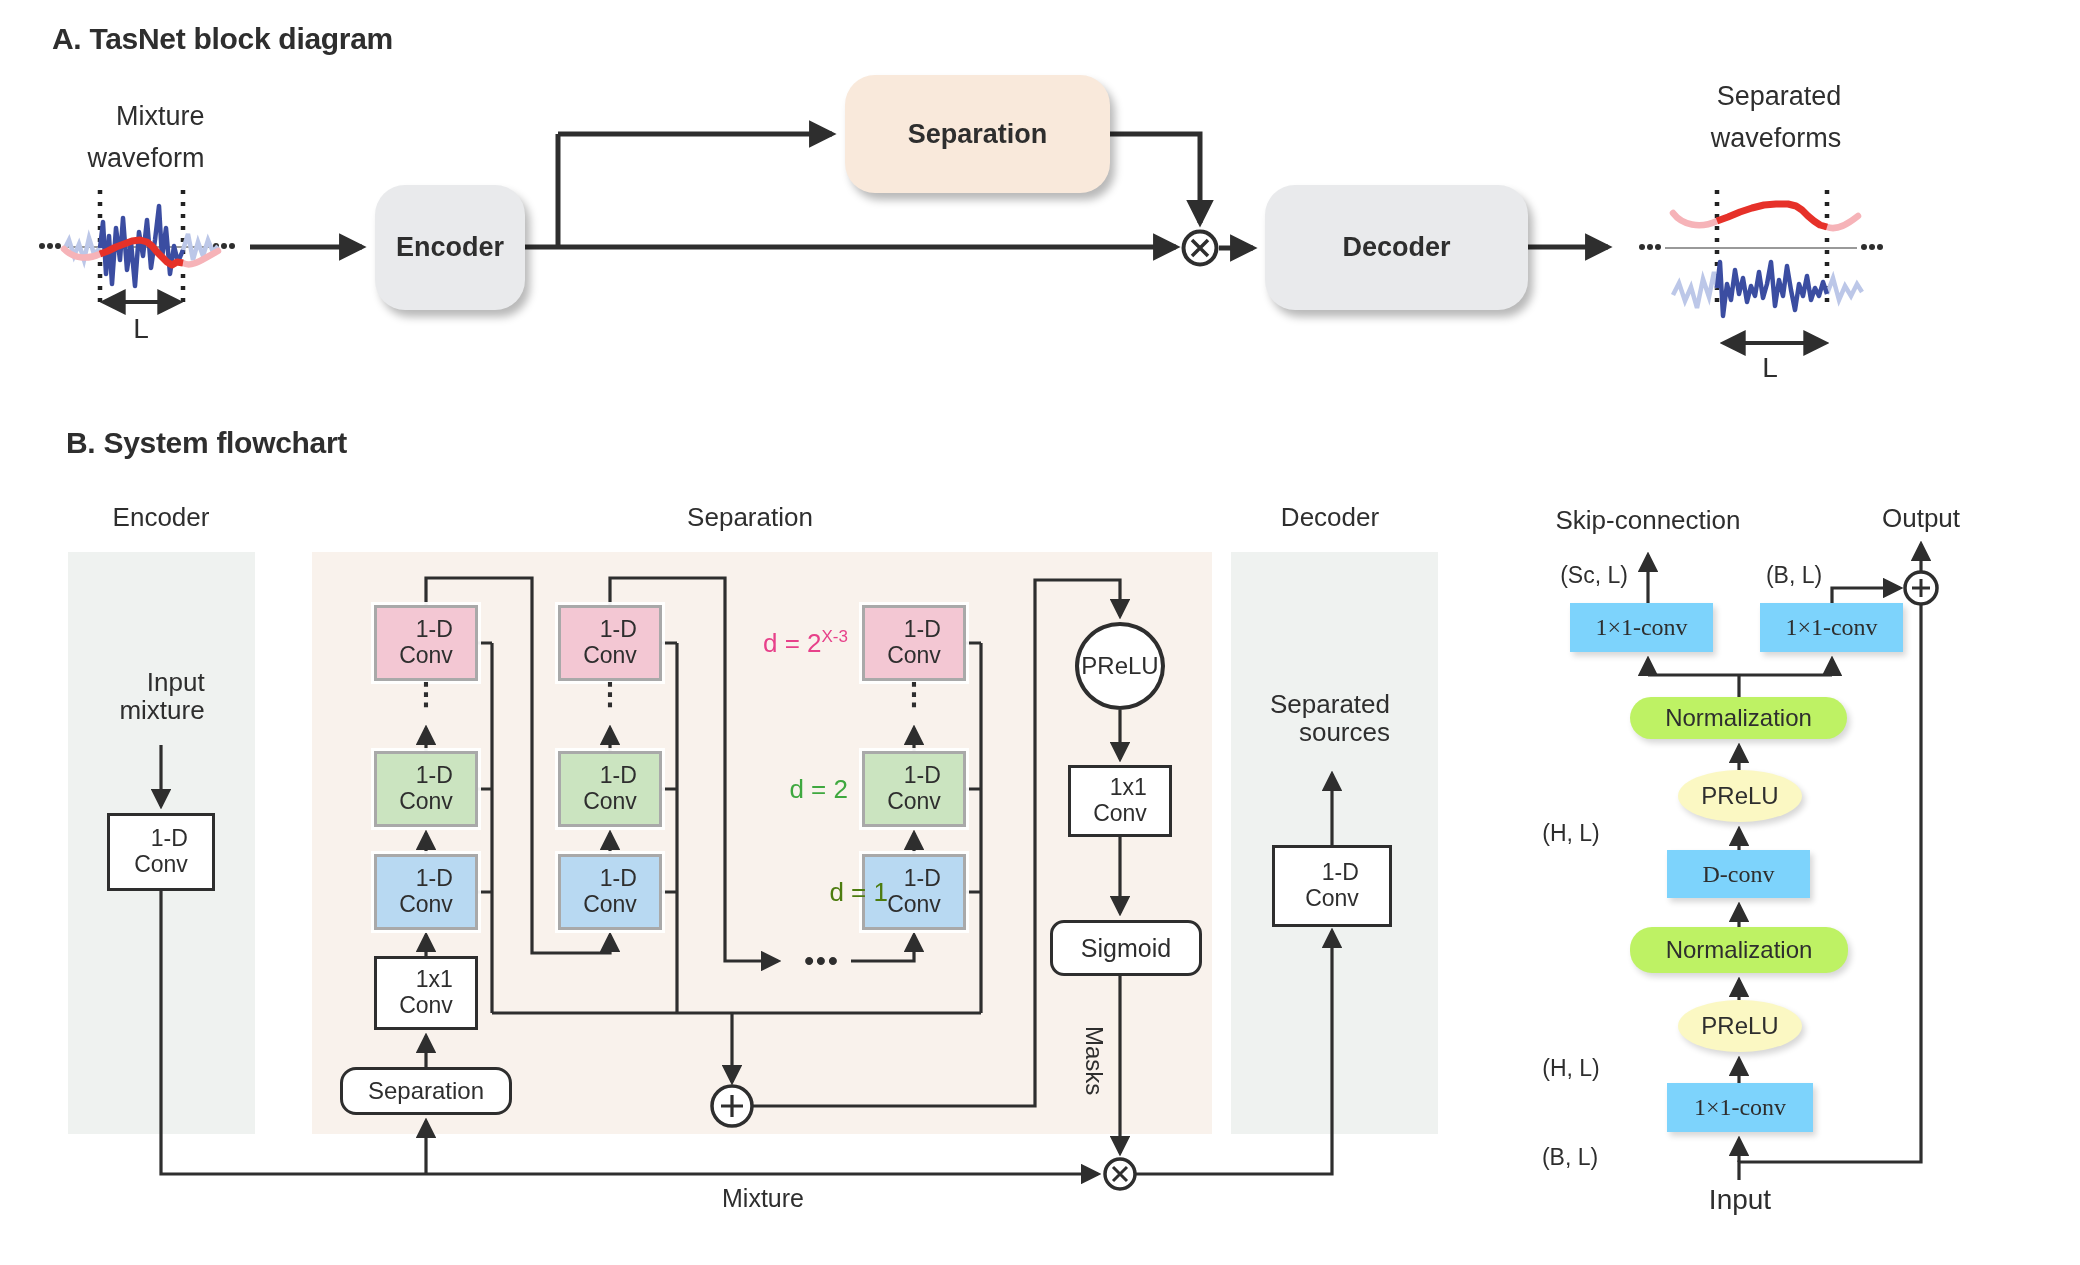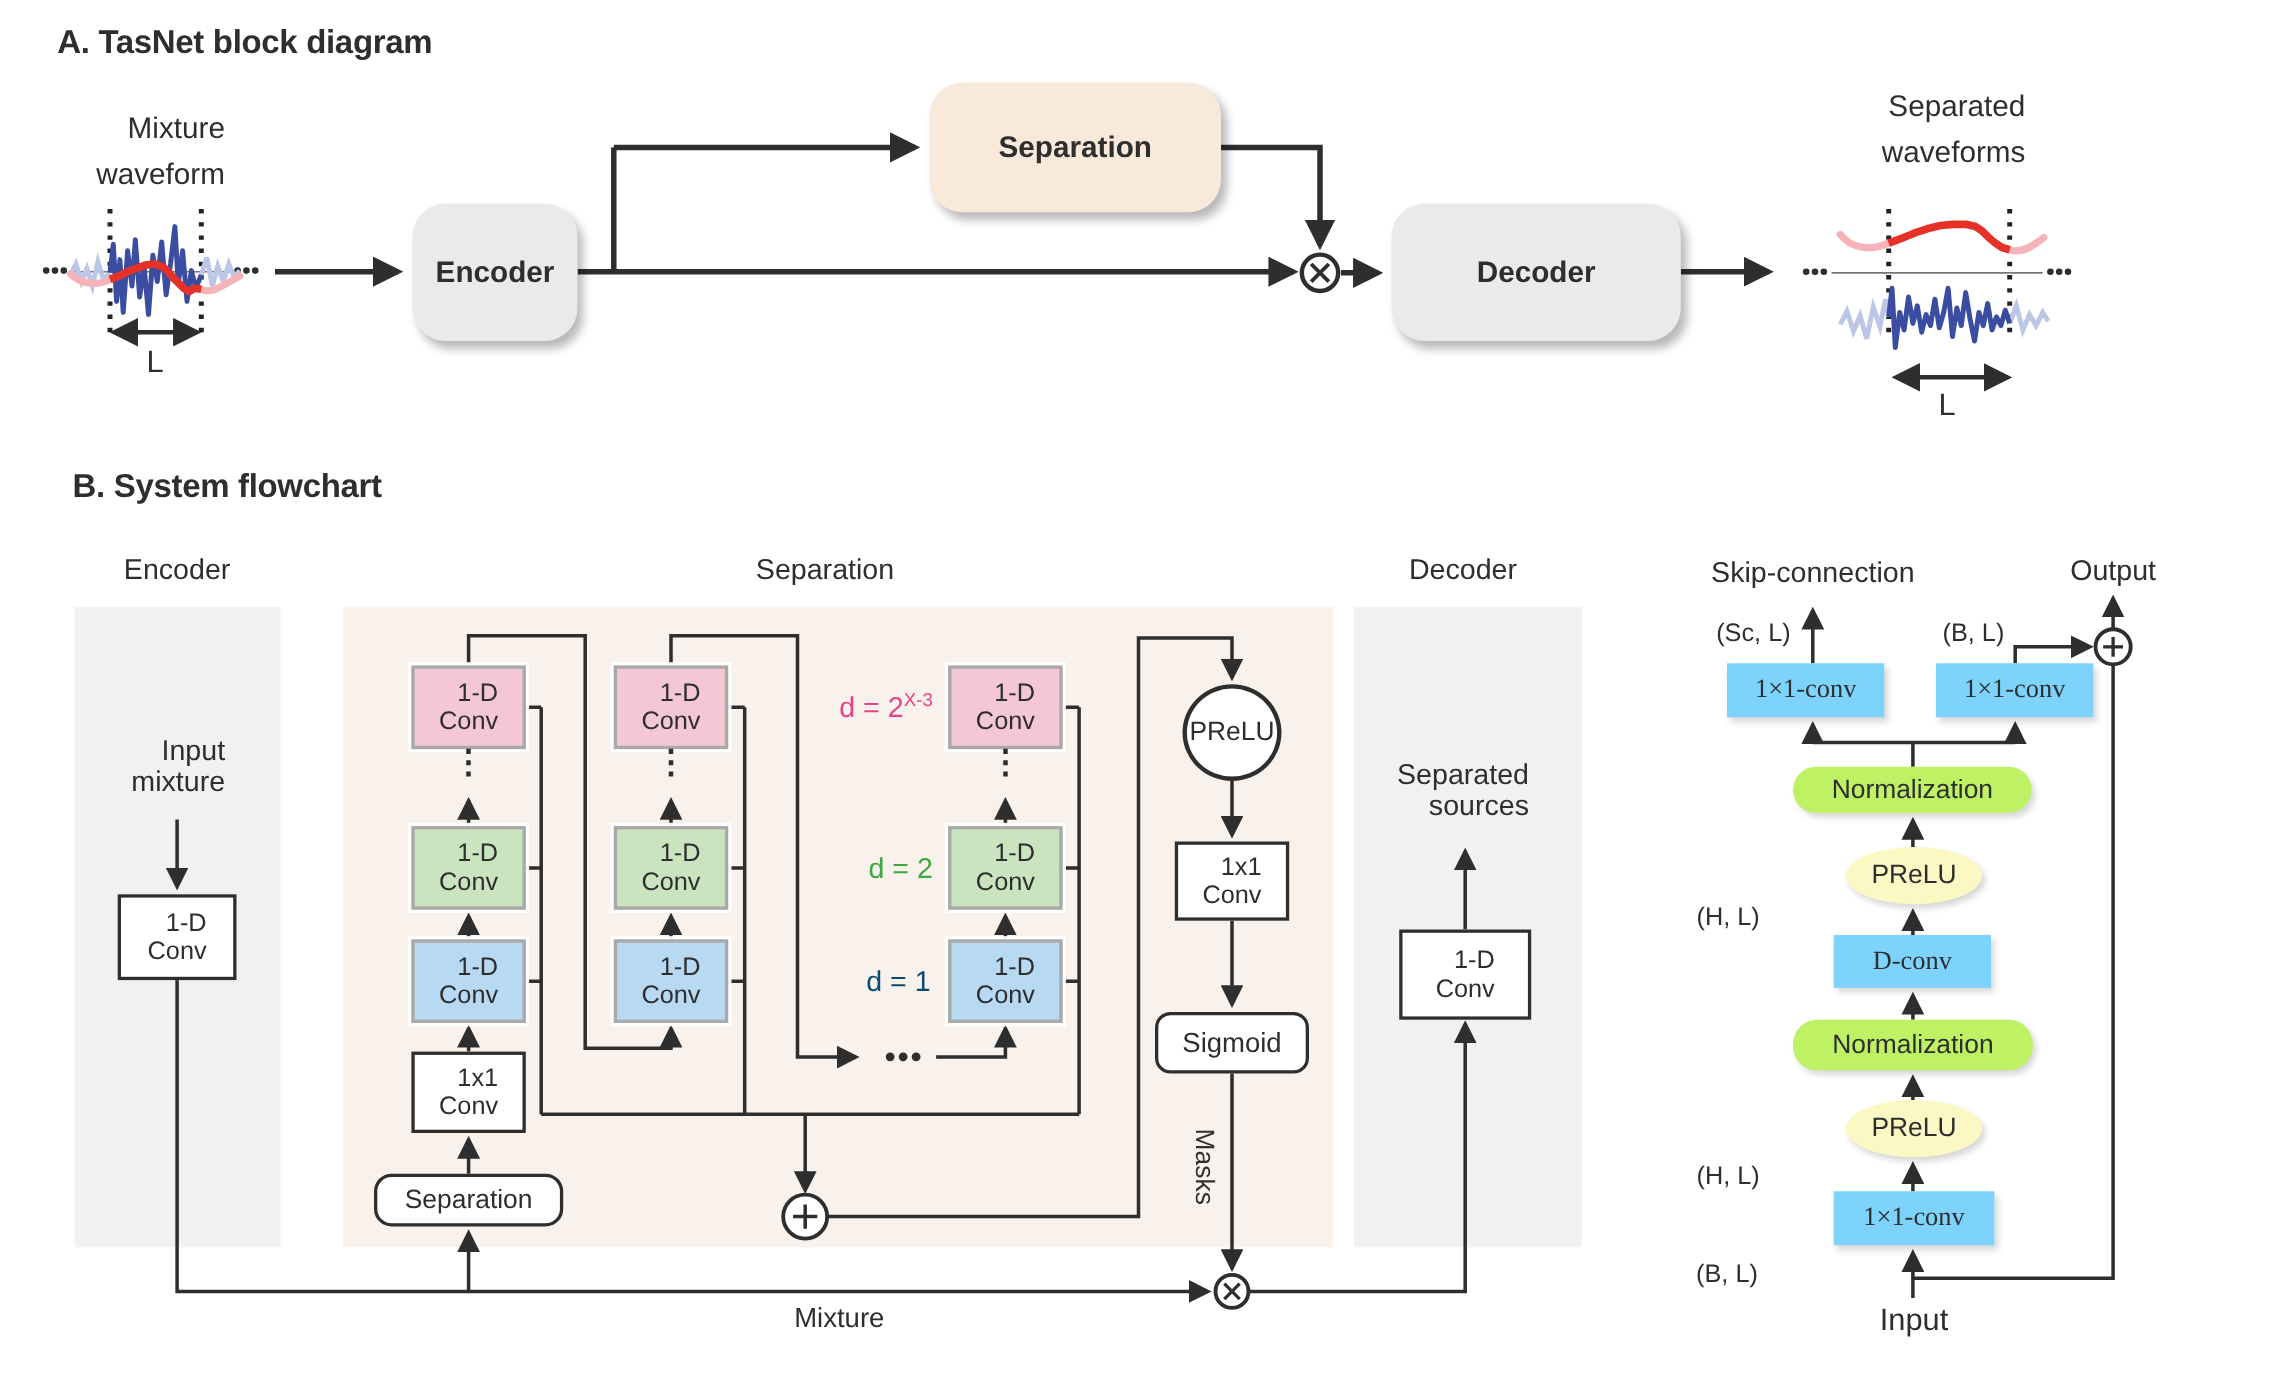--- a/index.html
+++ b/index.html
@@ -244,32 +244,32 @@
   <div class="abs vdots z2" style="left:914px;top:686px;">⋮</div>
   <div class="abs b-blk b-green pre z2" style="left:862px;top:751px;">1-D
 Conv</div>
   <div class="abs b-blk b-blue pre z2" style="left:862px;top:854px;">1-D
 Conv</div>
 
   <div class="abs dlbl z2" style="left:698px;top:627px;color:#e7418a;">
     <span>d = 2</span><sup>X-3</sup>
   </div>
   <div class="abs dlbl z2" style="left:698px;top:774px;color:#3fa83f;">d = 2</div>
-  <div class="abs dlbl z2" style="left:696px;top:877px;color:#0c4a6e;">d = 1</div>
+  <div class="abs dlbl z2" style="left:738px;top:877px;color:#4d7c0f;">d = 1</div>
 
   <div class="abs hdots z2" style="left:822px;top:961px;">•••</div>
 
   <div class="abs wbox pre z2" style="left:374px;top:956px;width:104px;height:74px;">1x1
 Conv</div>
   <div class="abs wbox round16 z2" style="left:340px;top:1067px;width:172px;height:48px;font-size:24px;">Separation</div>
 
   <div class="abs wbox circle z2" style="left:1075px;top:622px;width:90px;height:88px;border-width:4px;font-size:24px;">PReLU</div>
   <div class="abs wbox pre z2" style="left:1068px;top:765px;width:104px;height:72px;">1x1
 Conv</div>
-  <div class="abs wbox round14 z2" style="left:1050px;top:920px;width:140px;height:56px;font-size:25px;">Sigmoid</div>
+  <div class="abs wbox round14 z2" style="left:1050px;top:920px;width:152px;height:56px;font-size:25px;">Sigmoid</div>
   <div class="abs masks z2" style="left:1080px;top:1026px;">Masks</div>
   <div class="abs lblc z2" style="left:763px;top:1184px;font-size:25px;">Mixture</div>
 
   <div class="abs pre ctr lblc z2" style="left:1330px;top:690px;font-size:26px;line-height:1.08;">Separated
 sources</div>
   <div class="abs wbox pre z2" style="left:1272px;top:845px;width:120px;height:82px;">1-D
 Conv</div>
 
   <div class="abs hdr z2" style="left:1648px;top:505px;">Skip-connection</div>
   <div class="abs hdr z2" style="left:1921px;top:503px;">Output</div>

